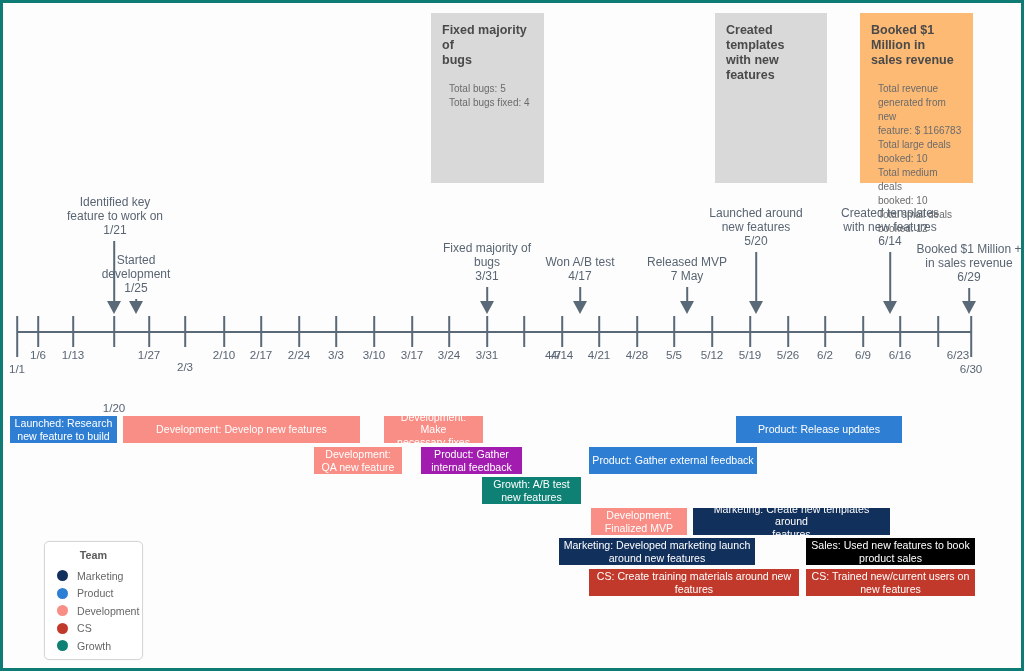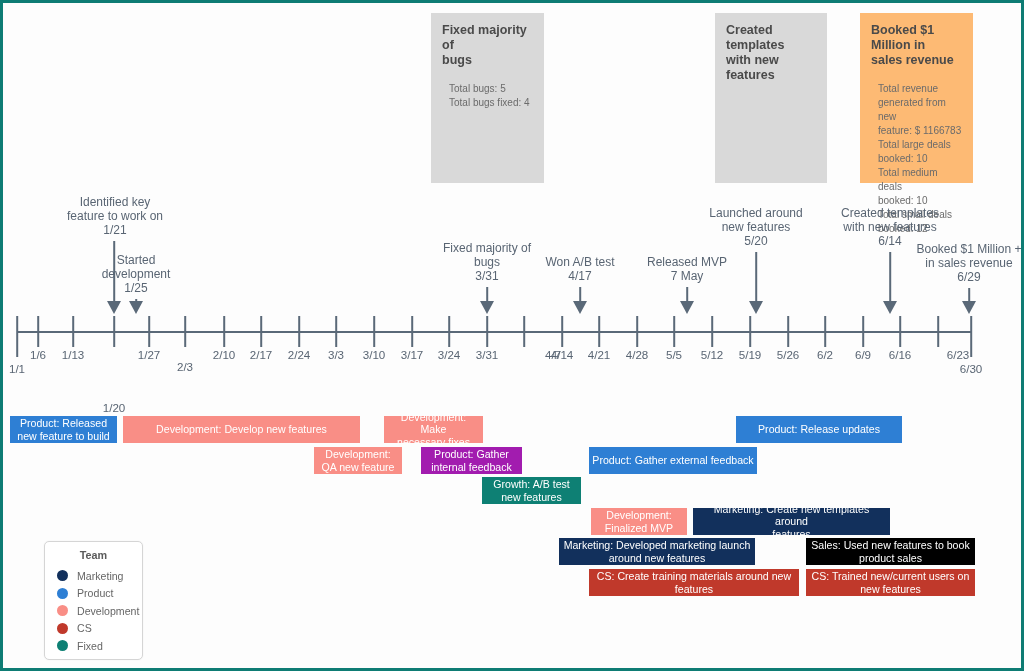--- a/index.html
+++ b/index.html
@@ -284,21 +284,21 @@
       <div class="tick" style="left: 897px; top: 313px; height: 31px;"></div>
       <div class="tick-label" style="left: 897px; top: 345px; text-align: center;">6/16</div>
       <div class="tick" style="left: 935px; top: 313px; height: 31px;"></div>
       <div class="tick-label" style="left: 935px; top: 345px; padding-left: 40px;">6/23</div>
       <div class="tick" style="left: 968px; top: 313px; height: 41px;"></div>
       <div class="tick-label" style="left: 968px; top: 359px;">6/30</div>
     </div>
 
   <div id="bars-layer">
       <div class="bar" style="left: 7px; top: 413px; width: 107px; background: rgb(46, 127, 212);">
-        <span>Product: Released
+        <span>Launched: Research
 new feature to build</span>
       </div>
       <div class="bar" style="left: 120px; top: 413px; width: 237px; background: rgb(249, 142, 134);">
         <span>Development: Develop new features</span>
       </div>
       <div class="bar" style="left: 381px; top: 413px; width: 99px; background: rgb(249, 142, 134);">
         <span>Development: Make
 necessary fixes</span>
       </div>
       <div class="bar" style="left: 733px; top: 413px; width: 166px; background: rgb(46, 127, 212);">
@@ -359,18 +359,18 @@
         <div class="legend-row">
           <div class="legend-dot" style="background: rgb(249, 142, 134);"></div>
           <div class="legend-label">Development</div>
         </div>
         <div class="legend-row">
           <div class="legend-dot" style="background: rgb(192, 57, 43);"></div>
           <div class="legend-label">CS</div>
         </div>
         <div class="legend-row">
           <div class="legend-dot" style="background: rgb(14, 128, 116);"></div>
-          <div class="legend-label">Fixed</div>
+          <div class="legend-label">Growth</div>
         </div>
       </div>
   </div>
 
 </div>
 
 </body></html>

